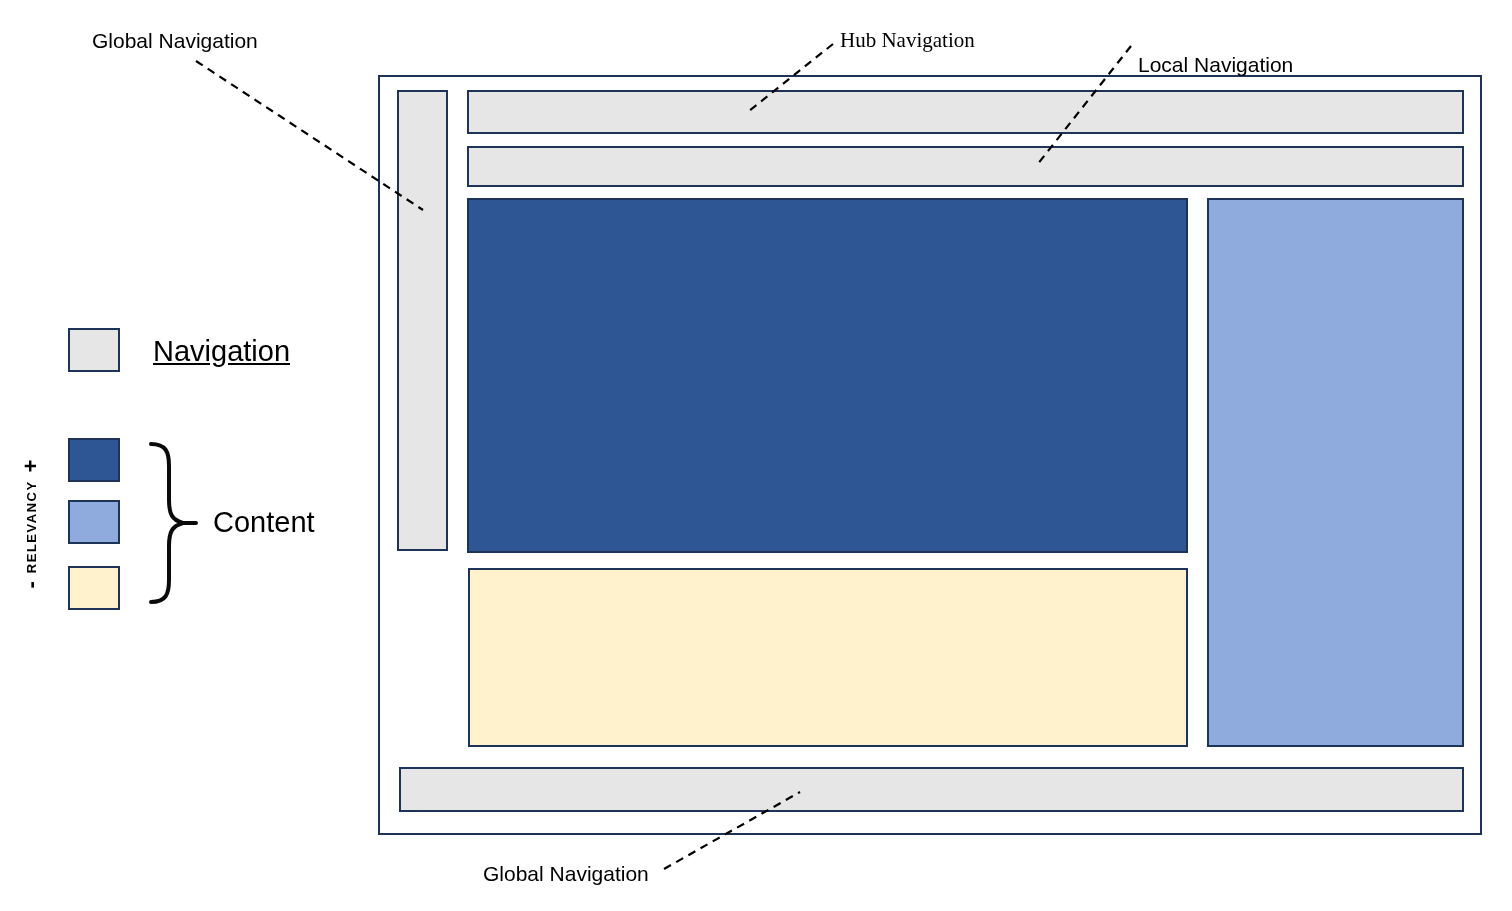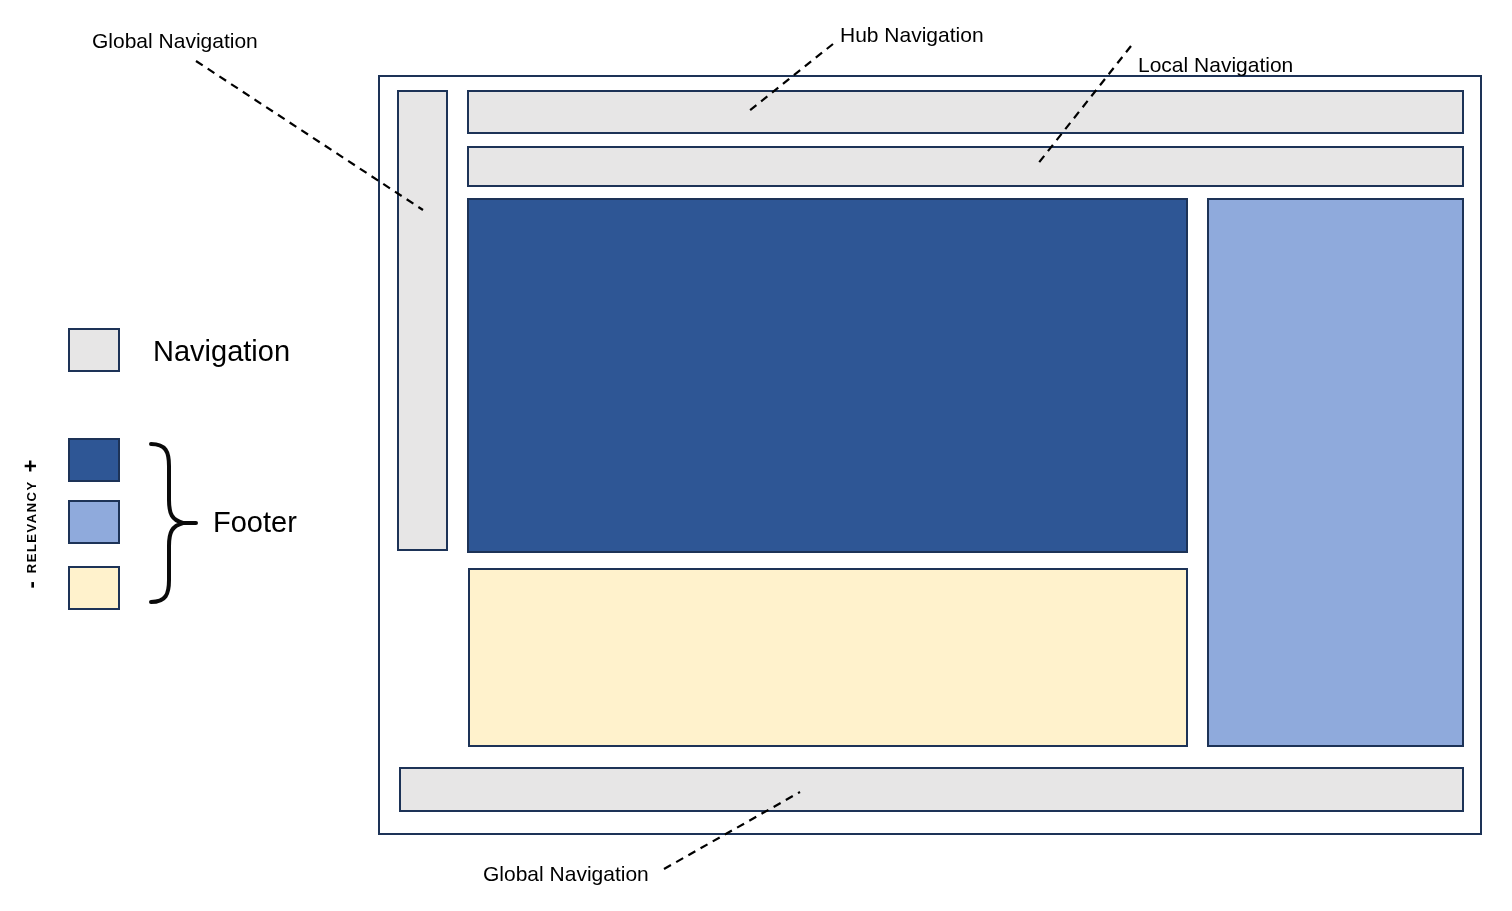--- a/index.html
+++ b/index.html
@@ -40,41 +40,41 @@
   .footer-bar    { left: 399px;  top: 767px; width: 1065px; height: 45px; }
 
   .callout-label {
     position: absolute;
     font-size: 21px;
     line-height: 1.1;
     white-space: nowrap;
     z-index: 3;
   }
   .lbl-global { left: 92px;   top: 29px; }
-  .lbl-hub    { left: 840px;  top: 23px; }
+  .lbl-hub    { left: 840px;  top: 29px; font-family: Liberation Serif, serif; }
   .lbl-local  { left: 1138px; top: 29px; margin-top: 24px; }
   .lbl-footer { left: 483px;  top: 862px; }
 
   .legend-swatch {
     position: absolute;
     box-sizing: border-box;
     width: 52px; height: 44px;
     border: 2px solid #1d3357;
   }
   .sw-nav  { left: 68px; top: 328px; }
   .sw-high { left: 68px; top: 438px; }
   .sw-mid  { left: 68px; top: 500px; }
   .sw-low  { left: 68px; top: 566px; }
 
   .legend-label {
     position: absolute;
     font-size: 29px;
     white-space: nowrap;
   }
-  .lbl-navigation { left: 153px; top: 335px; }
+  .lbl-navigation { left: 153px; top: 335px; text-decoration: underline; }
   .lbl-content    { left: 213px; top: 506px; }
 
   .relevancy-axis {
     position: absolute;
     left: -54px; top: 513px;
     width: 170px; height: 22px;
     display: flex;
     align-items: center;
     justify-content: center;
     gap: 8px;
@@ -140,21 +140,21 @@
   <div class="callout-label lbl-hub">Hub Navigation</div>
   <div class="callout-label lbl-local">Local Navigation</div>
   <div class="callout-label lbl-footer">Global Navigation</div>
 
   <div class="legend-swatch nav-fill sw-nav"></div>
   <div class="legend-label lbl-navigation">Navigation</div>
 
   <div class="legend-swatch high-fill sw-high"></div>
   <div class="legend-swatch mid-fill sw-mid"></div>
   <div class="legend-swatch low-fill sw-low"></div>
-  <div class="legend-label lbl-content">Footer</div>
+  <div class="legend-label lbl-content">Content</div>
 
   <div class="relevancy-axis">
     <span class="axis-sign">-</span>
     <span class="axis-word">RELEVANCY</span>
     <span class="axis-sign">+</span>
   </div>
 
 </div>
 
 </body></html>

